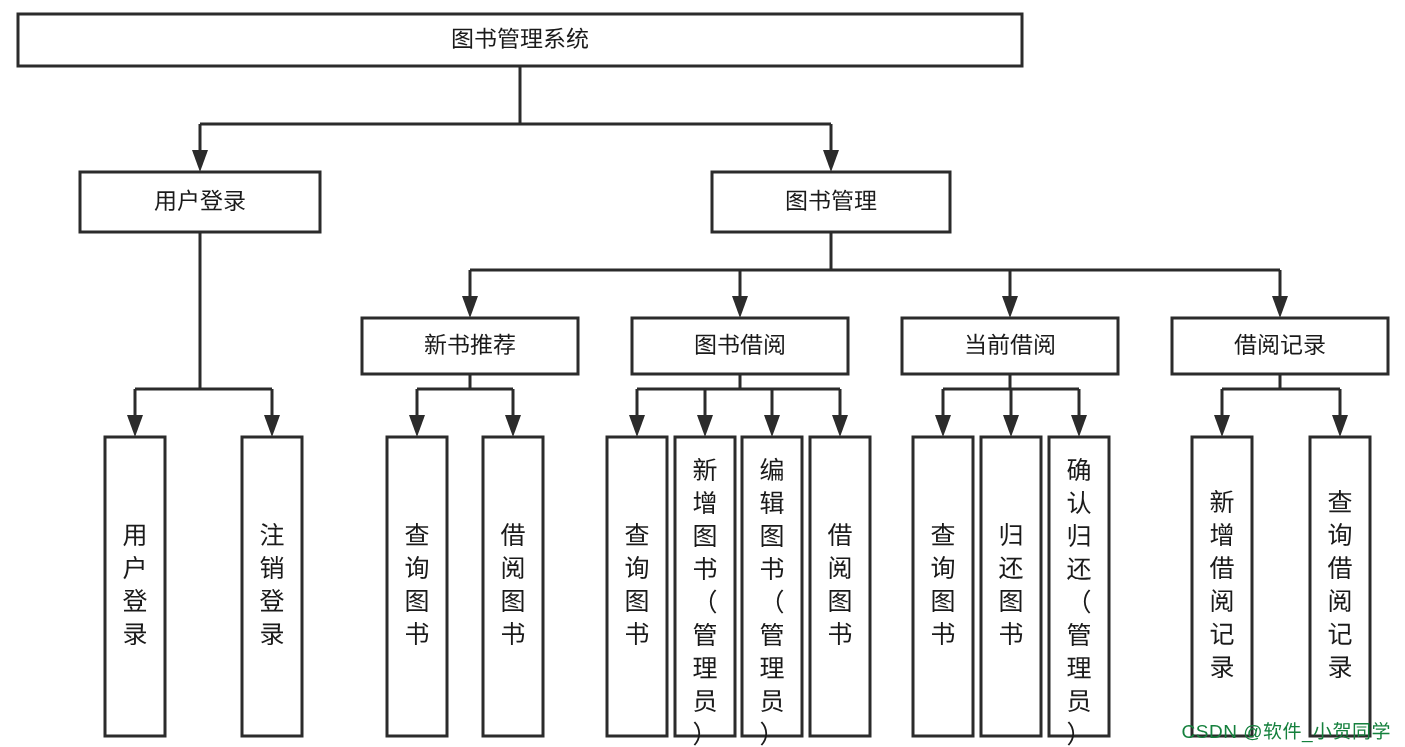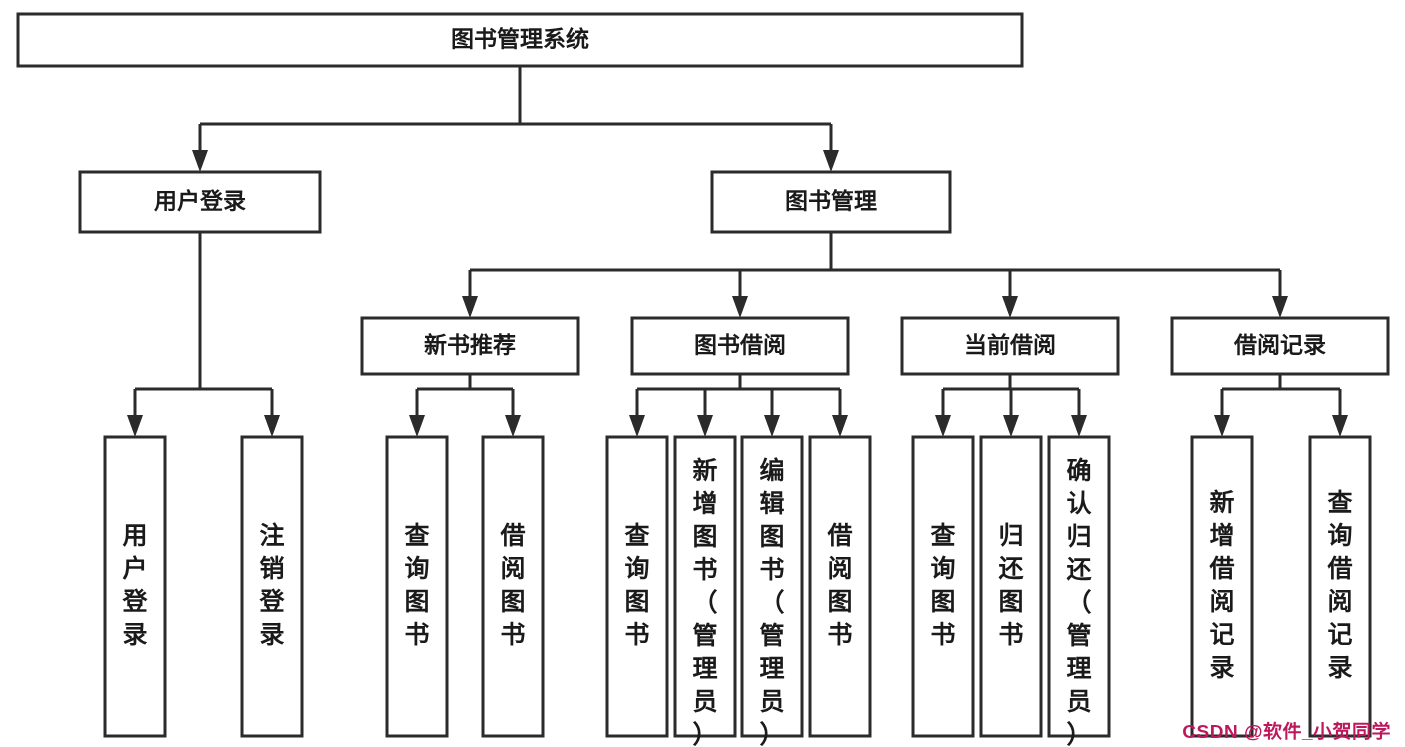--- a/index.html
+++ b/index.html
@@ -12,21 +12,20 @@
     width: 1405px;
     height: 747px;
     overflow: hidden;
     font-family: "Liberation Sans", "DejaVu Sans", sans-serif;
   }
   #diagram-root {
     position: relative;
     width: 1405px;
     height: 747px;
     background: #ffffff;
-    font-weight: bold;
   }
   svg.diagram-canvas {
     position: absolute;
     top: 0;
     left: 0;
     width: 1405px;
     height: 747px;
     display: block;
   }
   .node-box {
@@ -59,21 +58,21 @@
     text-anchor: middle;
     dominant-baseline: middle;
     white-space: pre;
   }
   .watermark-text {
     position: absolute;
     right: 14px;
     bottom: 4px;
     font-family: "Liberation Sans", "DejaVu Sans", sans-serif;
     font-size: 19px;
-    color: #be185d;
+    color: #15803d;
     letter-spacing: 0.5px;
     white-space: nowrap;
     user-select: none;
   }
 </style>
 </head>
 <body>
 
 <div id="diagram-root">
   <svg class="diagram-canvas" viewBox="0 0 1405 747">

